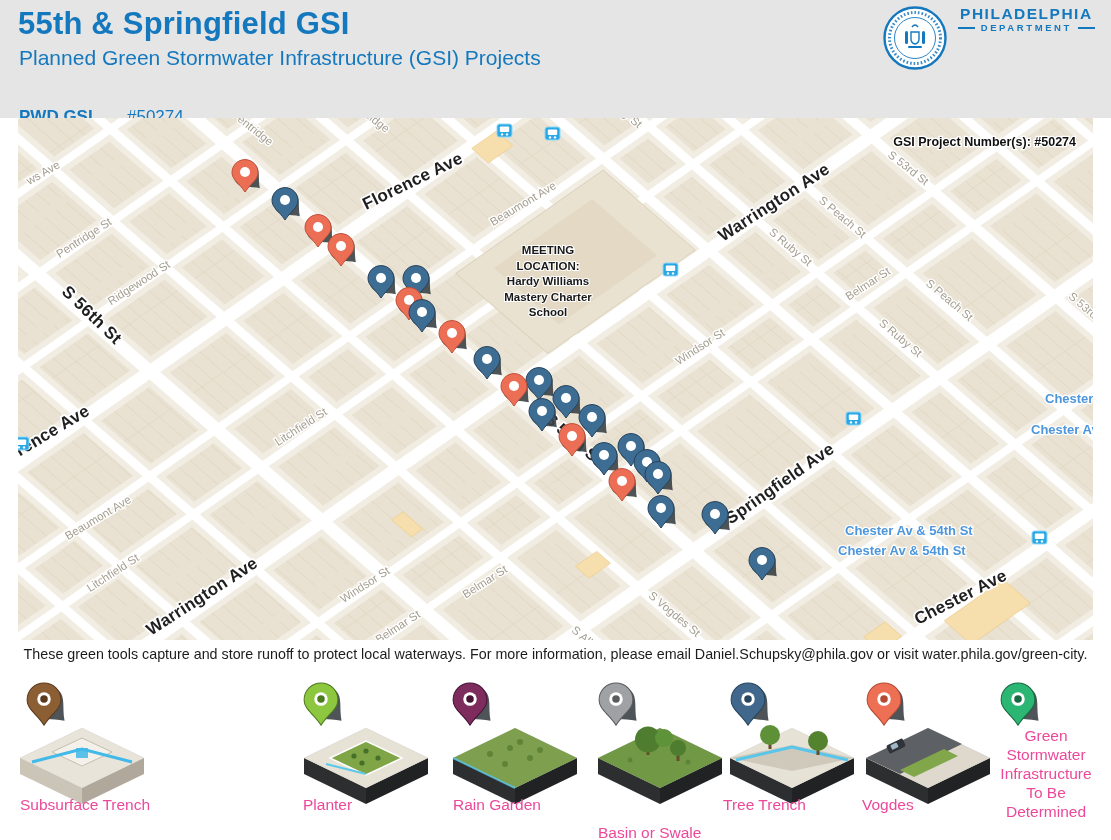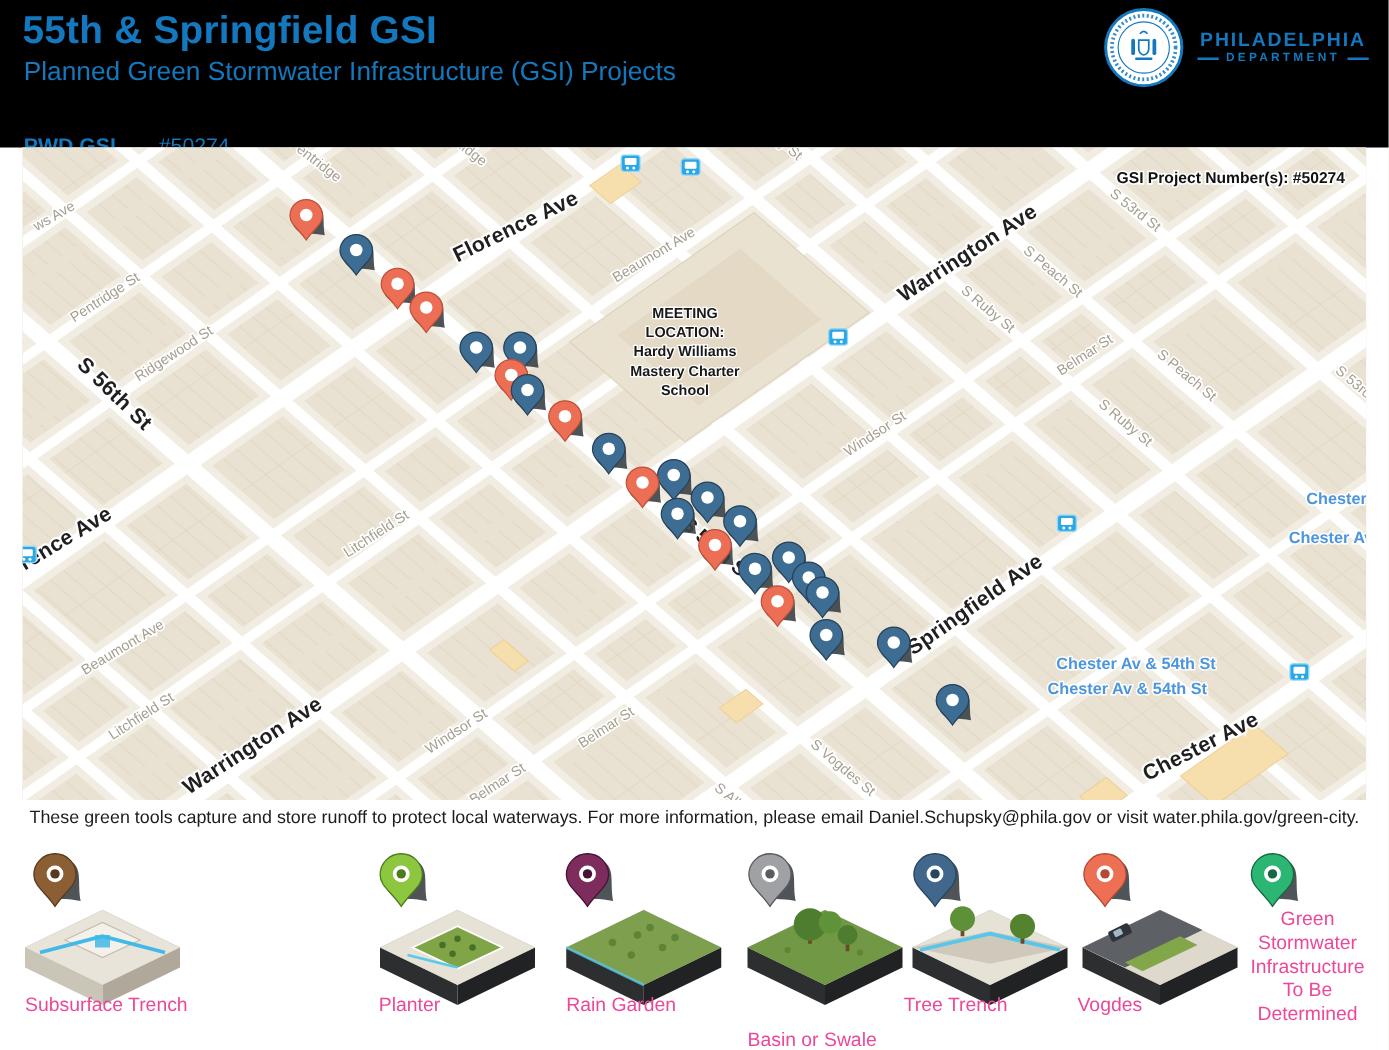--- a/index.html
+++ b/index.html
@@ -3,28 +3,28 @@
 <meta charset="utf-8">
 <style>
   :root{ --pwd:#1478BE; }
   html,body{margin:0;padding:0;}
   body{
     width:1111px;height:840px;position:relative;background:#fff;
     font-family:"Liberation Sans", sans-serif; overflow:hidden;
     -webkit-font-smoothing:antialiased;
   }
   
-  .hdr{position:absolute;left:0;top:0;width:1111px;height:118px;background:#000000;}
+  .hdr{position:absolute;left:0;top:0;width:1111px;height:118px;background:#e5e5e5;}
   .title{position:absolute;left:18px;top:6px;font-size:31px;font-weight:700;color:var(--pwd);letter-spacing:.2px;}
   .subtitle{position:absolute;left:19px;top:46px;font-size:21px;font-weight:400;color:var(--pwd);}
   .meta{position:absolute;left:19px;top:74px;}
   .meta-row{display:flex;line-height:14.6px;font-size:17px;color:var(--pwd);margin-top:36px;}
   .meta-label{width:108px;font-weight:700;}
   .meta-value{font-weight:400;}
-  .logo{position:absolute;right:16px;top:5px;display:flex;align-items:center;gap:10px;}
+  .logo{position:absolute;right:16px;top:5px;display:flex;align-items:flex-start;gap:10px;}
   .logo-text{display:flex;flex-direction:column;align-items:center;color:var(--pwd);}
   .logo-l1{font-size:15.5px;font-weight:700;letter-spacing:1.5px;line-height:17px;}
   .logo-l2{font-size:40px;font-weight:700;letter-spacing:1.5px;line-height:36px;}
   .logo-l3{display:flex;align-items:center;gap:6px;font-size:9.5px;font-weight:700;letter-spacing:2.6px;line-height:12px;}
   .logo-l3 .bar{width:17px;height:2px;background:var(--pwd);}
   
   #map{position:absolute;left:18px;top:118px;width:1075px;height:522px;background:#F2EDE3;overflow:hidden;}
   #map svg{display:block;}
   text{user-select:none;}
   .mlab-major{font-family:"Liberation Sans",sans-serif;font-size:17px;font-weight:700;fill:#1F1F1F;stroke:#FFFFFF;stroke-width:3.4px;paint-order:stroke;letter-spacing:.3px;}

